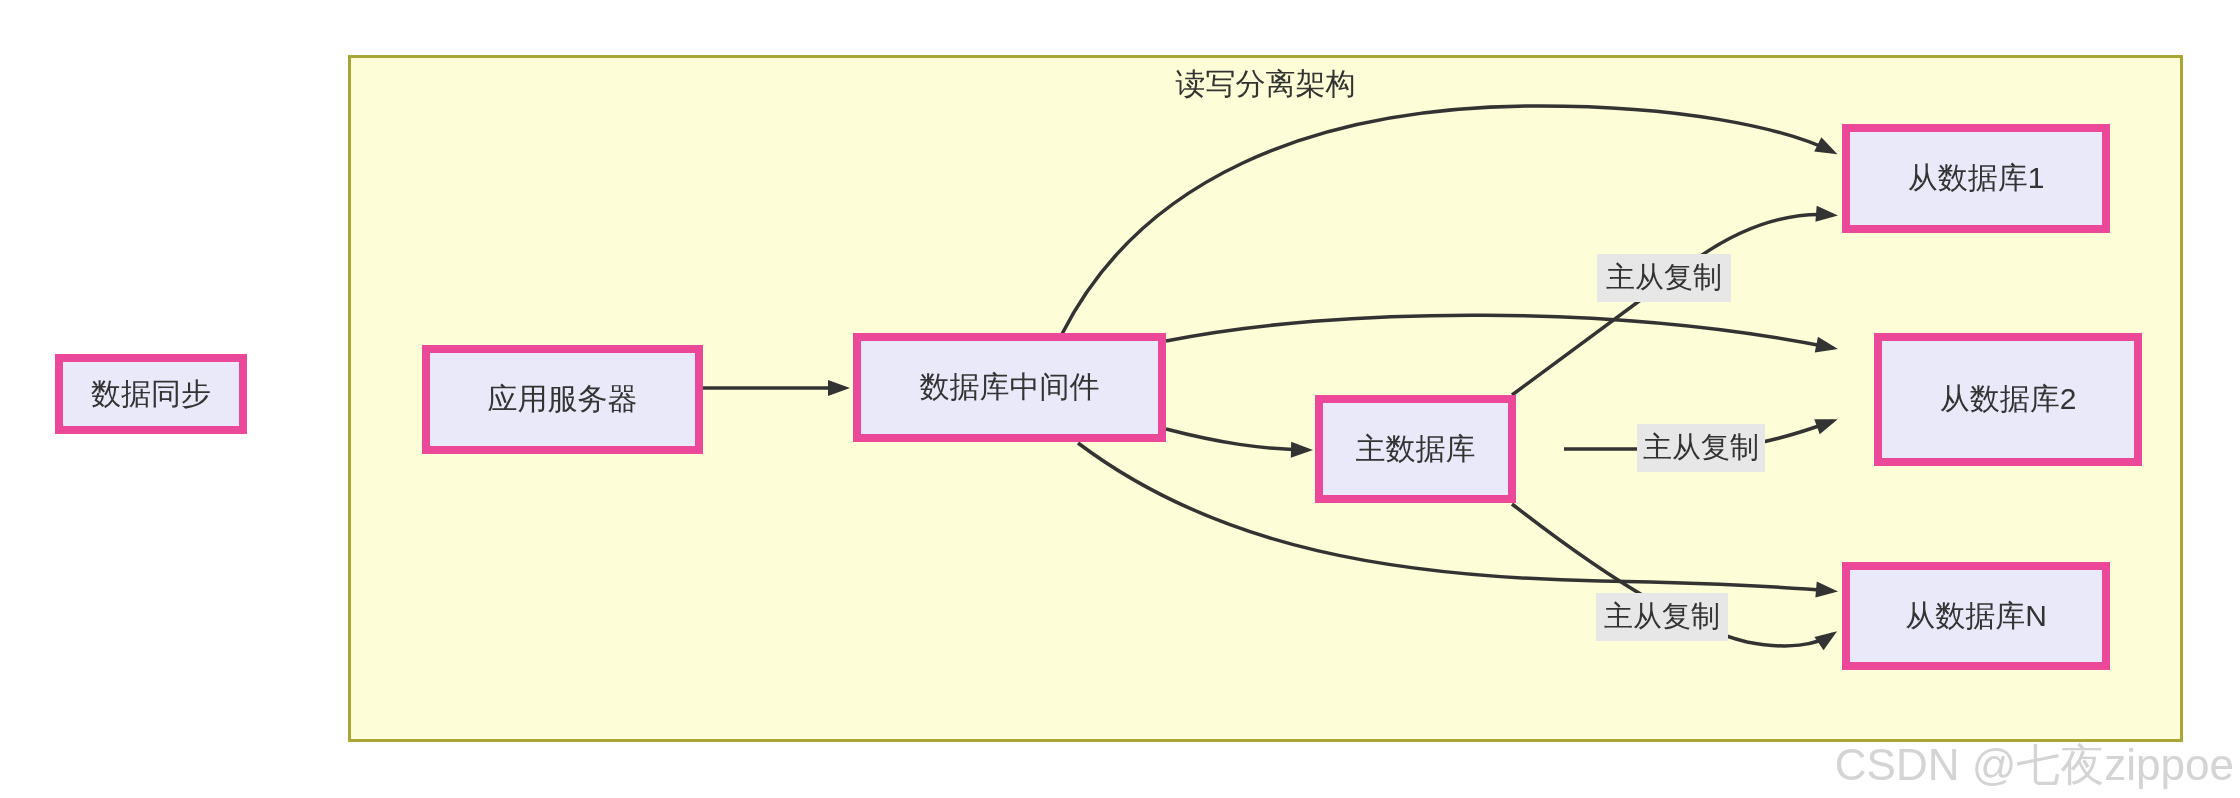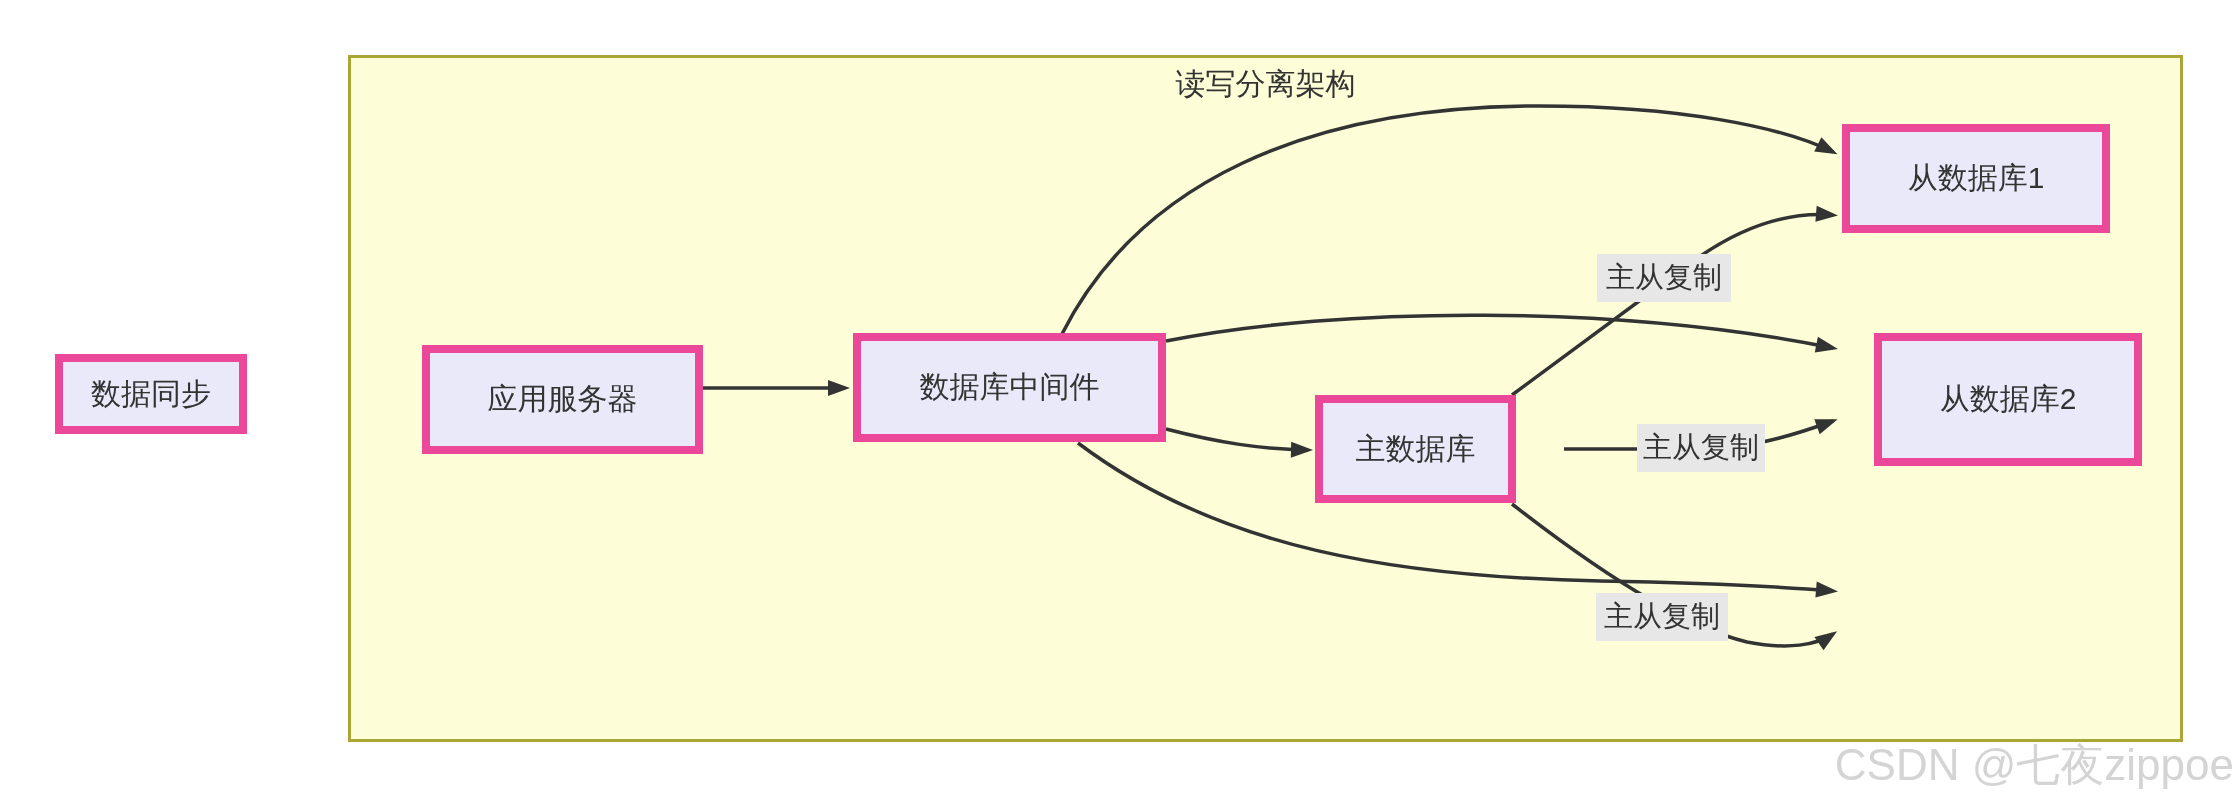--- a/index.html
+++ b/index.html
@@ -129,20 +129,23 @@
   </div>
   <div class="node node-master">
     <span>主数据库</span>
   </div>
   <div class="node node-slave1">
     <span>从数据库1</span>
   </div>
   <div class="node node-slave2">
     <span>从数据库2</span>
   </div>
+  <div class="node node-slaven">
+    <span>从数据库N</span>
+  </div>
 
   <div class="edge-label edge-label-1">主从复制</div>
   <div class="edge-label edge-label-2">主从复制</div>
   <div class="edge-label edge-label-3">主从复制</div>
 
   <div class="watermark">CSDN @七夜zippoe</div>
 
 </div>
 
 </body></html>

